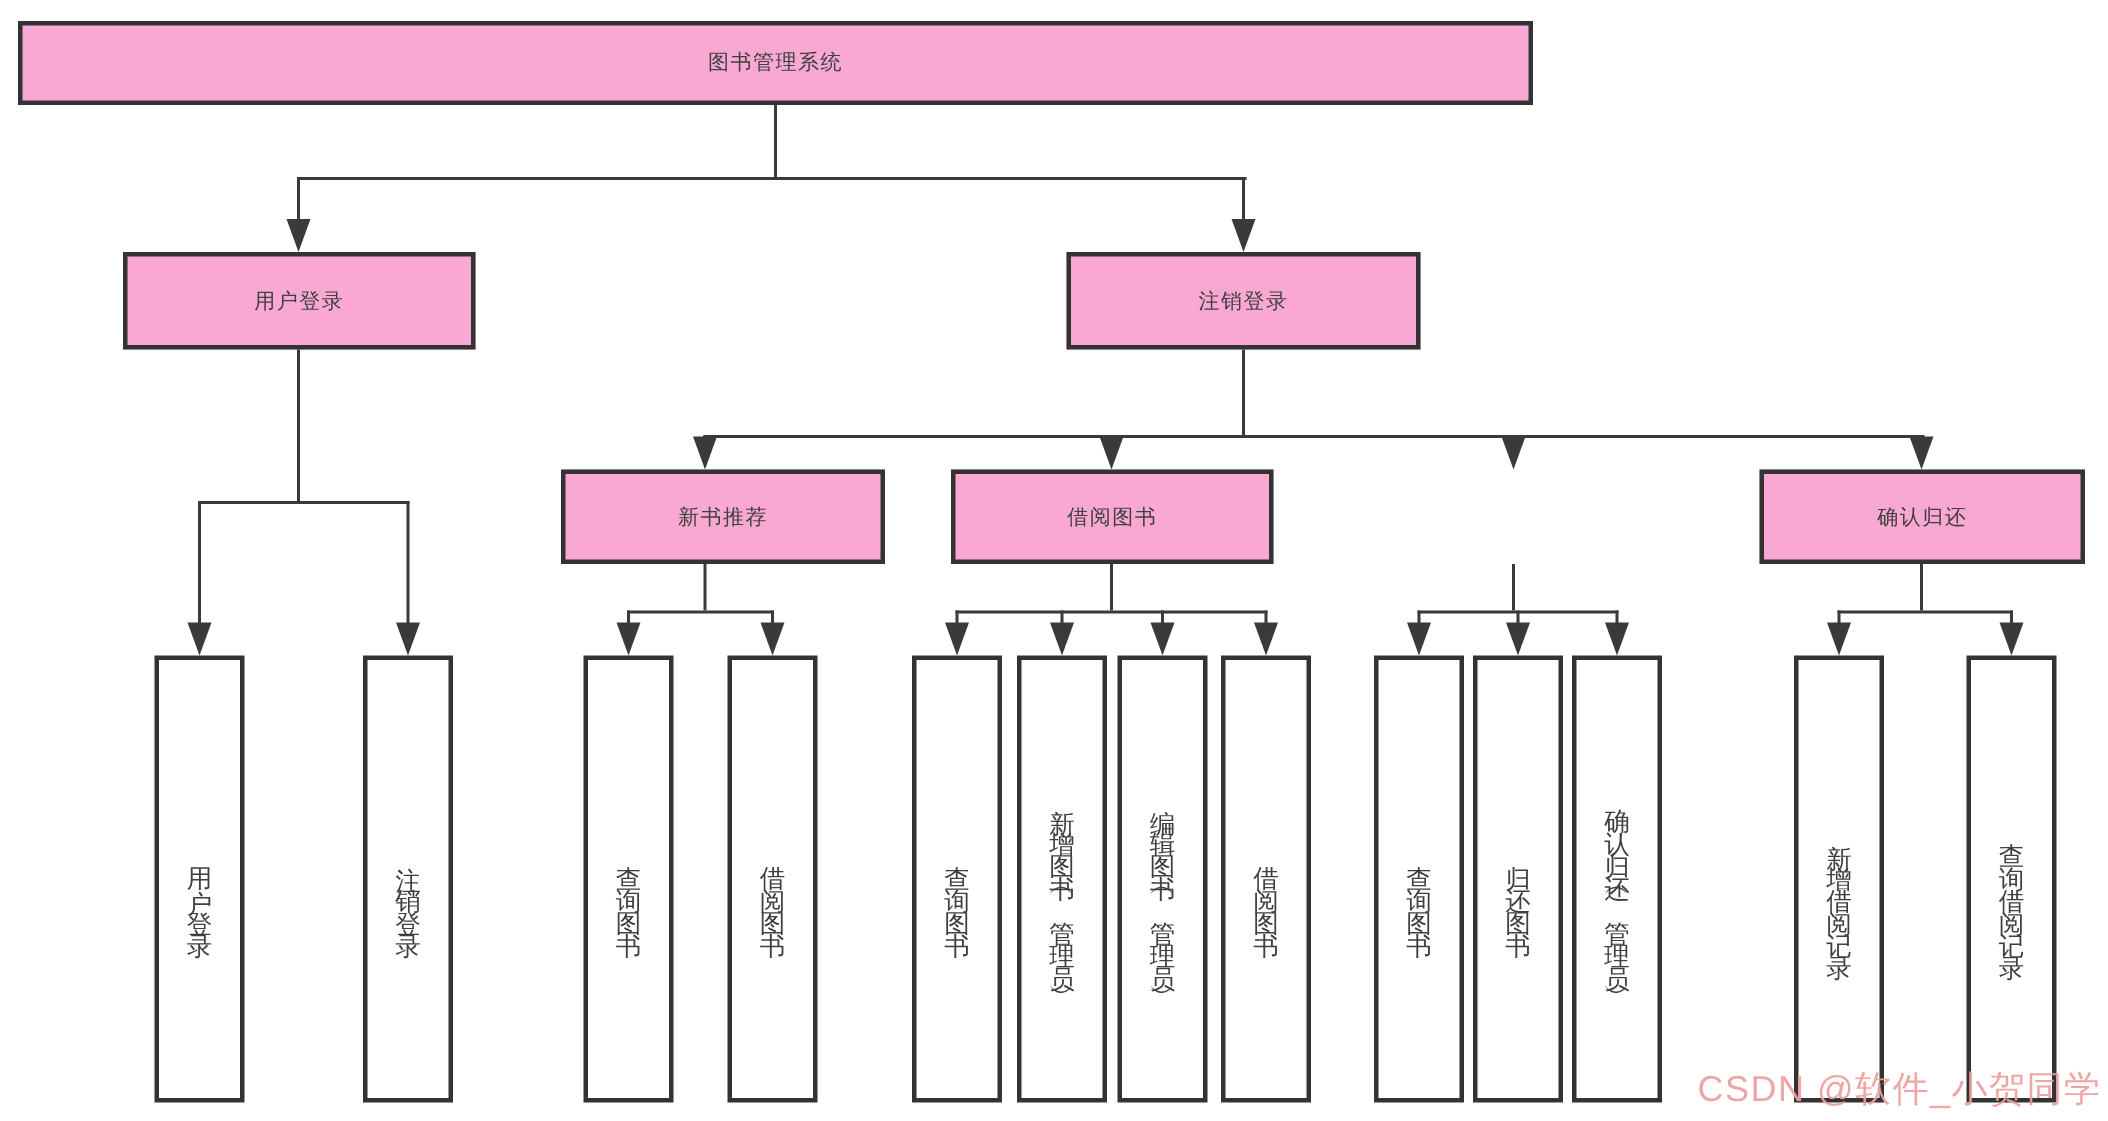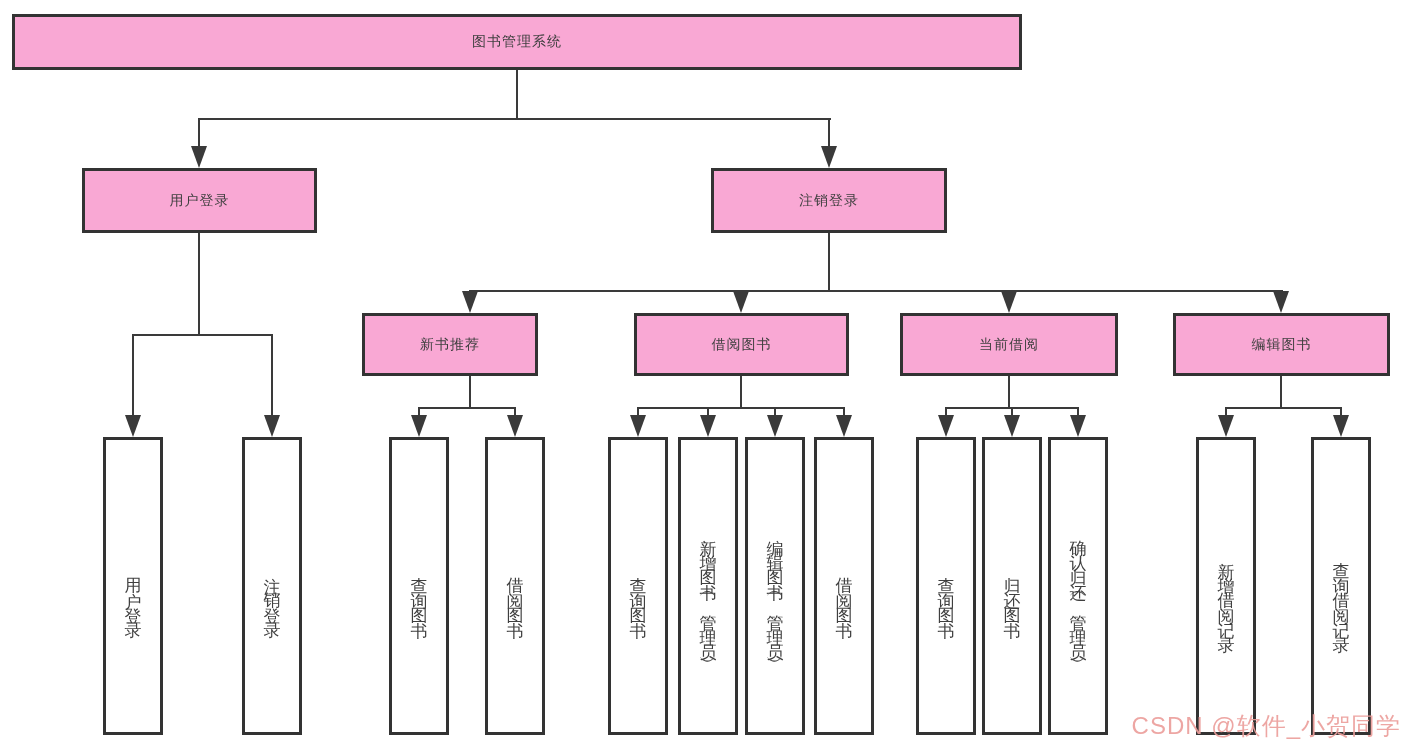--- a/index.html
+++ b/index.html
@@ -72,34 +72,31 @@
   </div>
 
   <div class="node" style="left:82px;top:168px;width:235px;height:65px">
     <span>用户登录</span>
   </div>
 
   <div class="node" style="left:711px;top:168px;width:236px;height:65px">
     <span>注销登录</span>
   </div>
 
-  <div class="node" style="left:362px;top:313px;width:176px;height:63px">
+  <div class="node" style="left:374px;top:313px;width:216px;height:63px">
     <span>新书推荐</span>
   </div>
 
   <div class="node" style="left:634px;top:313px;width:215px;height:63px">
     <span>借阅图书</span>
   </div>
 
-  <div class="node" style="left:900px;top:313px;width:218px;height:63px">
-    <span>当前借阅</span>
-  </div>
 
   <div class="node" style="left:1173px;top:313px;width:217px;height:63px">
-    <span>编辑图书</span>
+    <span>确认归还</span>
   </div>
 
   <div class="leaf" style="left:103px">
     <span class="vtext">用户登录</span>
   </div>
   <div class="leaf" style="left:242px">
     <span class="vtext">注销登录</span>
   </div>
 
   <div class="leaf" style="left:389px">

